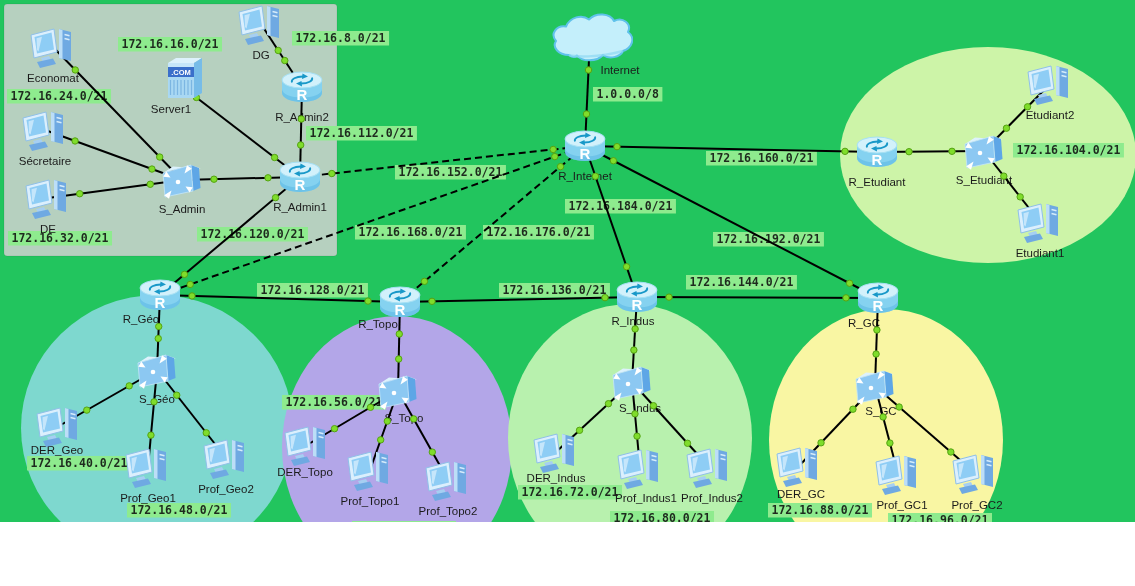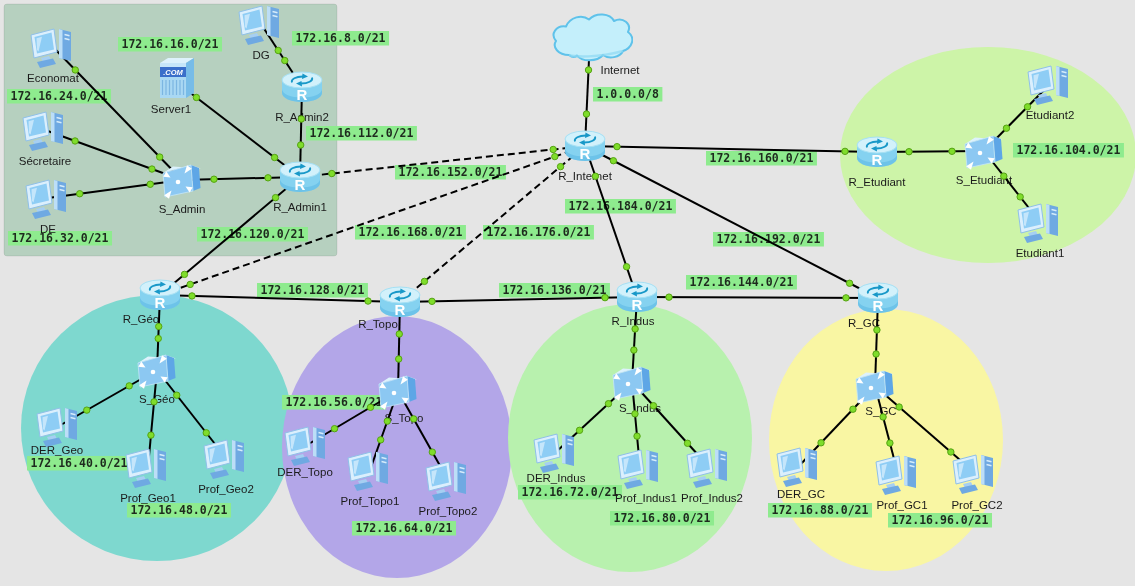--- a/index.html
+++ b/index.html
@@ -1,16 +1,16 @@
 <!DOCTYPE html>
 <html><head>
 <meta charset="utf-8">
 <style>
   html,body{margin:0;padding:0;background:#fff;}
-  .stage{position:relative;width:1135px;height:586px;background:#e5e5e5;overflow:hidden;
+  .stage{position:relative;width:1135px;height:522px;background:#22c55e;overflow:hidden;
          font-family:"Liberation Sans",sans-serif;}
   .stage svg.canvas{position:absolute;left:0;top:0;}
   .link{stroke:#000;stroke-width:2;fill:none;}
   .link.dashed{stroke-dasharray:7,4;}
   .port-dot{fill:#7fdd2b;stroke:#55a313;stroke-width:1;}
   .dev-label{font:11.5px "Liberation Sans",sans-serif;fill:#1b1b1b;}
   .subnet-text{font:bold 11.5px "DejaVu Sans Mono",monospace;fill:#1e2a1e;}
   .node{position:absolute;}
   .node svg{display:block;}
 </style>
@@ -280,21 +280,21 @@
             <line x1="36.5" y1="9.5" x2="41.5" y2="10.8" stroke="#d6ecfa" stroke-width="1.4"></line>
             <line x1="36.5" y1="13.5" x2="41.5" y2="14.8" stroke="#d6ecfa" stroke-width="1.4"></line>
             <polygon points="13,33 21,31 24,37 16,39" fill="#a6cff2"></polygon>
             <polygon points="9,37 25,33.5 28,39 12,43" fill="#6fa9e2"></polygon>
             <polygon points="3,10 26,4 29,27 6,33" fill="#dbeffd" stroke="#8fc0e8" stroke-width="1"></polygon>
             <polygon points="6.5,12 23.5,7.5 26,24.5 9,28.5" fill="#8ecdf5"></polygon>
             <polygon points="8.5,13.2 14,11.8 10.5,26.5 9,25" fill="#cfeafc" opacity="0.85"></polygon>
           </g>
         </svg>
       </div>
-      <div class="node" style="left: 156px; top: 55px; width: 40px; height: 46px; font-style: italic;">
+      <div class="node" style="left: 164px; top: 55px; width: 40px; height: 46px;">
         <svg width="40" height="46" viewBox="0 0 40 46">
           <g>
             <polygon points="4,8 12,3 38,3 30,8" fill="#ddf2fc"></polygon>
             <polygon points="30,8 38,3 38,38 30,43" fill="#77bce8"></polygon>
             <rect x="4" y="8" width="26" height="35" fill="#a9d8f3"></rect>
             <rect x="4" y="8" width="26" height="4" fill="#c6e6f9"></rect>
             <rect x="4" y="12" width="26" height="10" fill="#3a6fca"></rect>
             <text x="17" y="20" text-anchor="middle" font-size="7.5" font-weight="bold" fill="#ffffff" font-family="&quot;Liberation Sans&quot;,sans-serif">.COM</text>
             <g stroke="#7cb6e2" stroke-width="1.2">
               <line x1="6.5" y1="25" x2="6.5" y2="40"></line>

